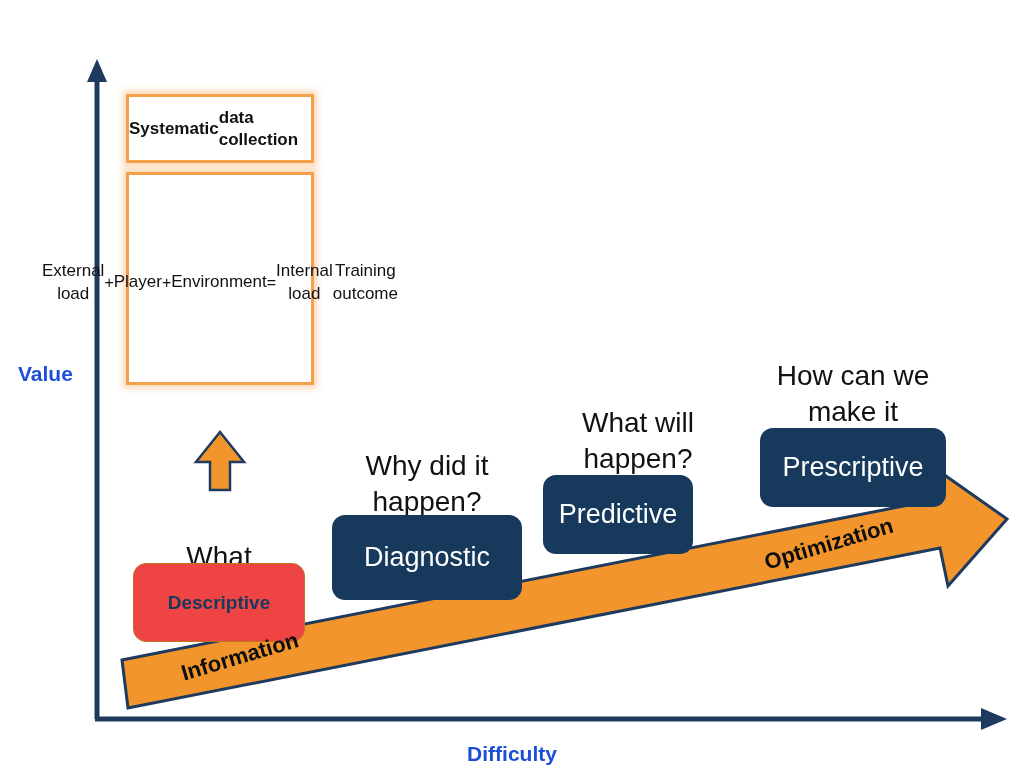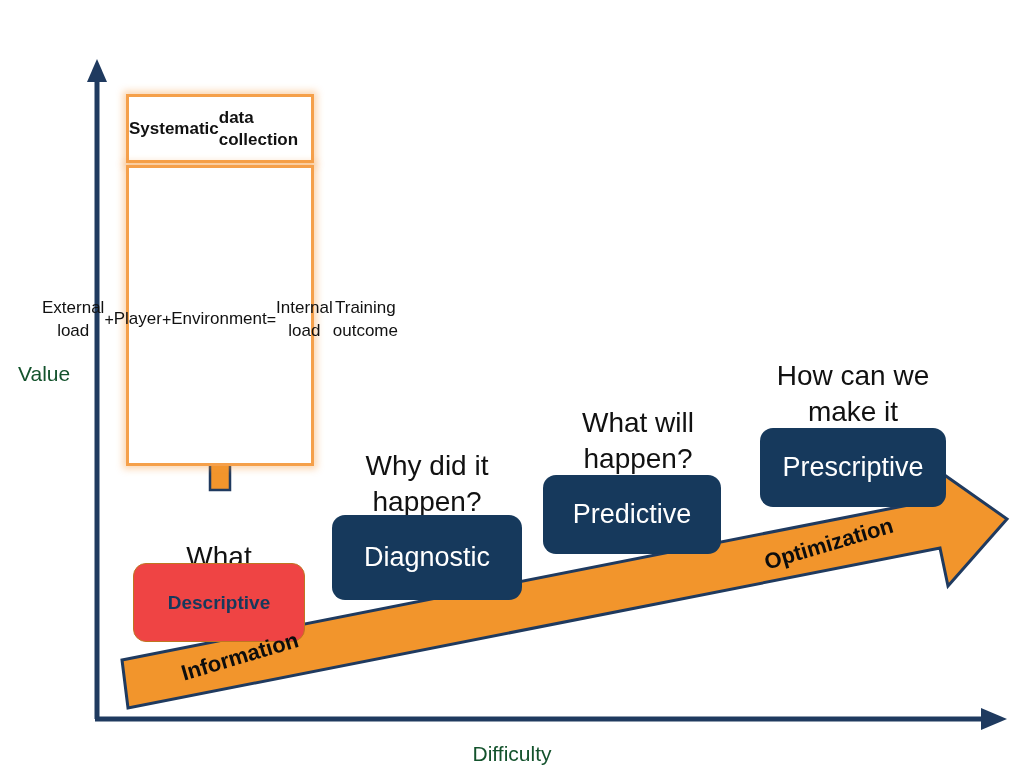--- a/index.html
+++ b/index.html
@@ -36,22 +36,22 @@
     position: absolute;
     left: 0;
     top: 0;
     width: 1024px;
     height: 784px;
   }
 
   .axis-label {
     position: absolute;
     font-size: 21px;
-    font-weight: normal;
-    color: #14532d;
+    font-weight: bold;
+    color: #1d4ed8;
     white-space: nowrap;
   }
   #y-axis-label { left: 18px; top: 362px; }
   #x-axis-label { left: 0; top: 742px; width: 1024px; text-align: center; }
 
   
   .ob {
     position: absolute;
     background: #ffffff;
     border: 3px solid #F5A04A;
@@ -61,21 +61,21 @@
     flex-direction: row;
     align-items: center;
     justify-content: center;
     color: #111111;
   }
   #box-systematic {
     left: 126px; top: 94px; width: 188px; height: 69px;
     font-size: 17px; font-weight: bold; line-height: 1.28;
   }
   #box-equation {
-    left: 126px; top: 165px; width: 188px; height: 301px;
+    left: 126px; top: 172px; width: 188px; height: 213px;
     font-size: 17px; line-height: 1.30;
     padding: 12px 0 4px 0;
   }
   #box-equation .eq-line { text-align: center; }
   #box-equation .eq-op { font-size: 16px; line-height: 1.20; }
 
   .inline-down-arrow {
     display: block;
     width: 18px;
     height: 22px;
@@ -101,21 +101,21 @@
   .stage-box.orange {
     background: #ef4444;
     color: #16395C;
     border: 1.5px solid #BF7520;
     font-size: 19px;
     font-weight: bold;
   }
 
   #stage-descriptive  { left: 133px; top: 563px; width: 172px; height: 79px; }
   #stage-diagnostic   { left: 332px; top: 515px; width: 190px; height: 85px; }
-  #stage-predictive   { left: 543px; top: 475px; width: 178px; height: 79px; }
+  #stage-predictive   { left: 543px; top: 475px; width: 150px; height: 79px; }
   #stage-prescriptive { left: 760px; top: 428px; width: 186px; height: 79px; }
 
   
   .question {
     position: absolute;
     font-size: 28px;
     color: #111111;
     text-align: center;
     line-height: 1.30;
     white-space: pre-line;

